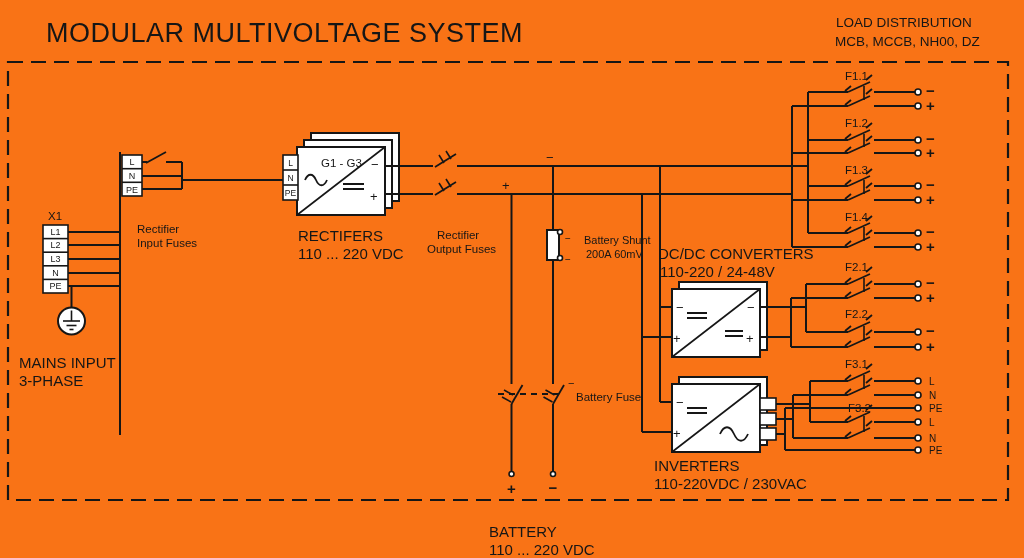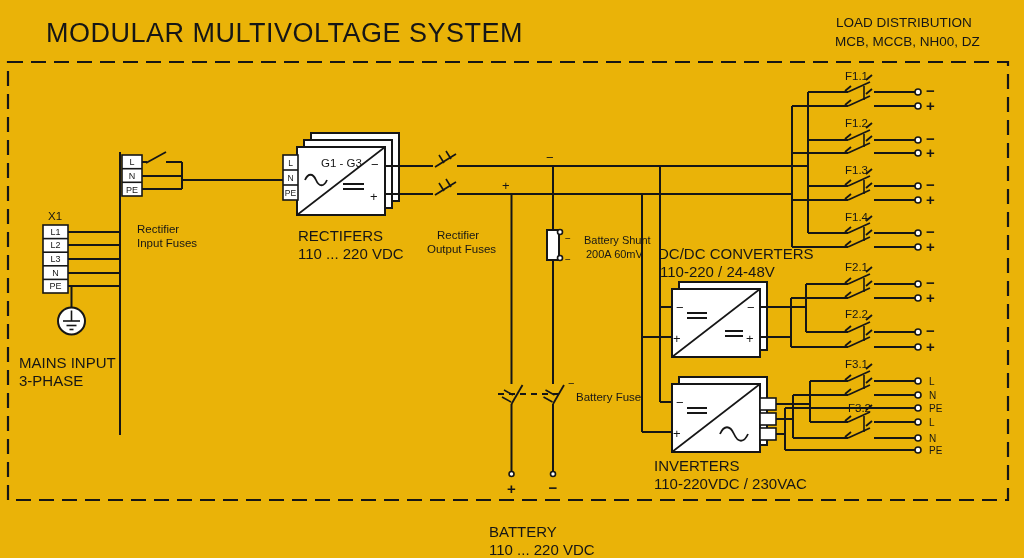--- a/index.html
+++ b/index.html
@@ -1,16 +1,16 @@
 <!DOCTYPE html>
 <html><head>
 <meta charset="utf-8">
 <style>
   html,body{margin:0;padding:0;background:#e8e8e8}
-  .canvas{position:relative;width:1024px;height:558px;background:#eab308;overflow:hidden}
+  .canvas{position:relative;width:1024px;height:558px;background:#f97316;overflow:hidden}
   svg{position:absolute;left:0;top:0}
   text{font-family:"Liberation Sans",sans-serif;fill:#161616}
   .f27{font-size:27px;letter-spacing:.5px}
   .f15{font-size:15px}
   .f14{font-size:13.5px}
   .f13{font-size:13px}
   .f115{font-size:11.5px}
   .f11{font-size:11px}
   .f10{font-size:10px}
   .f9{font-size:9px}

